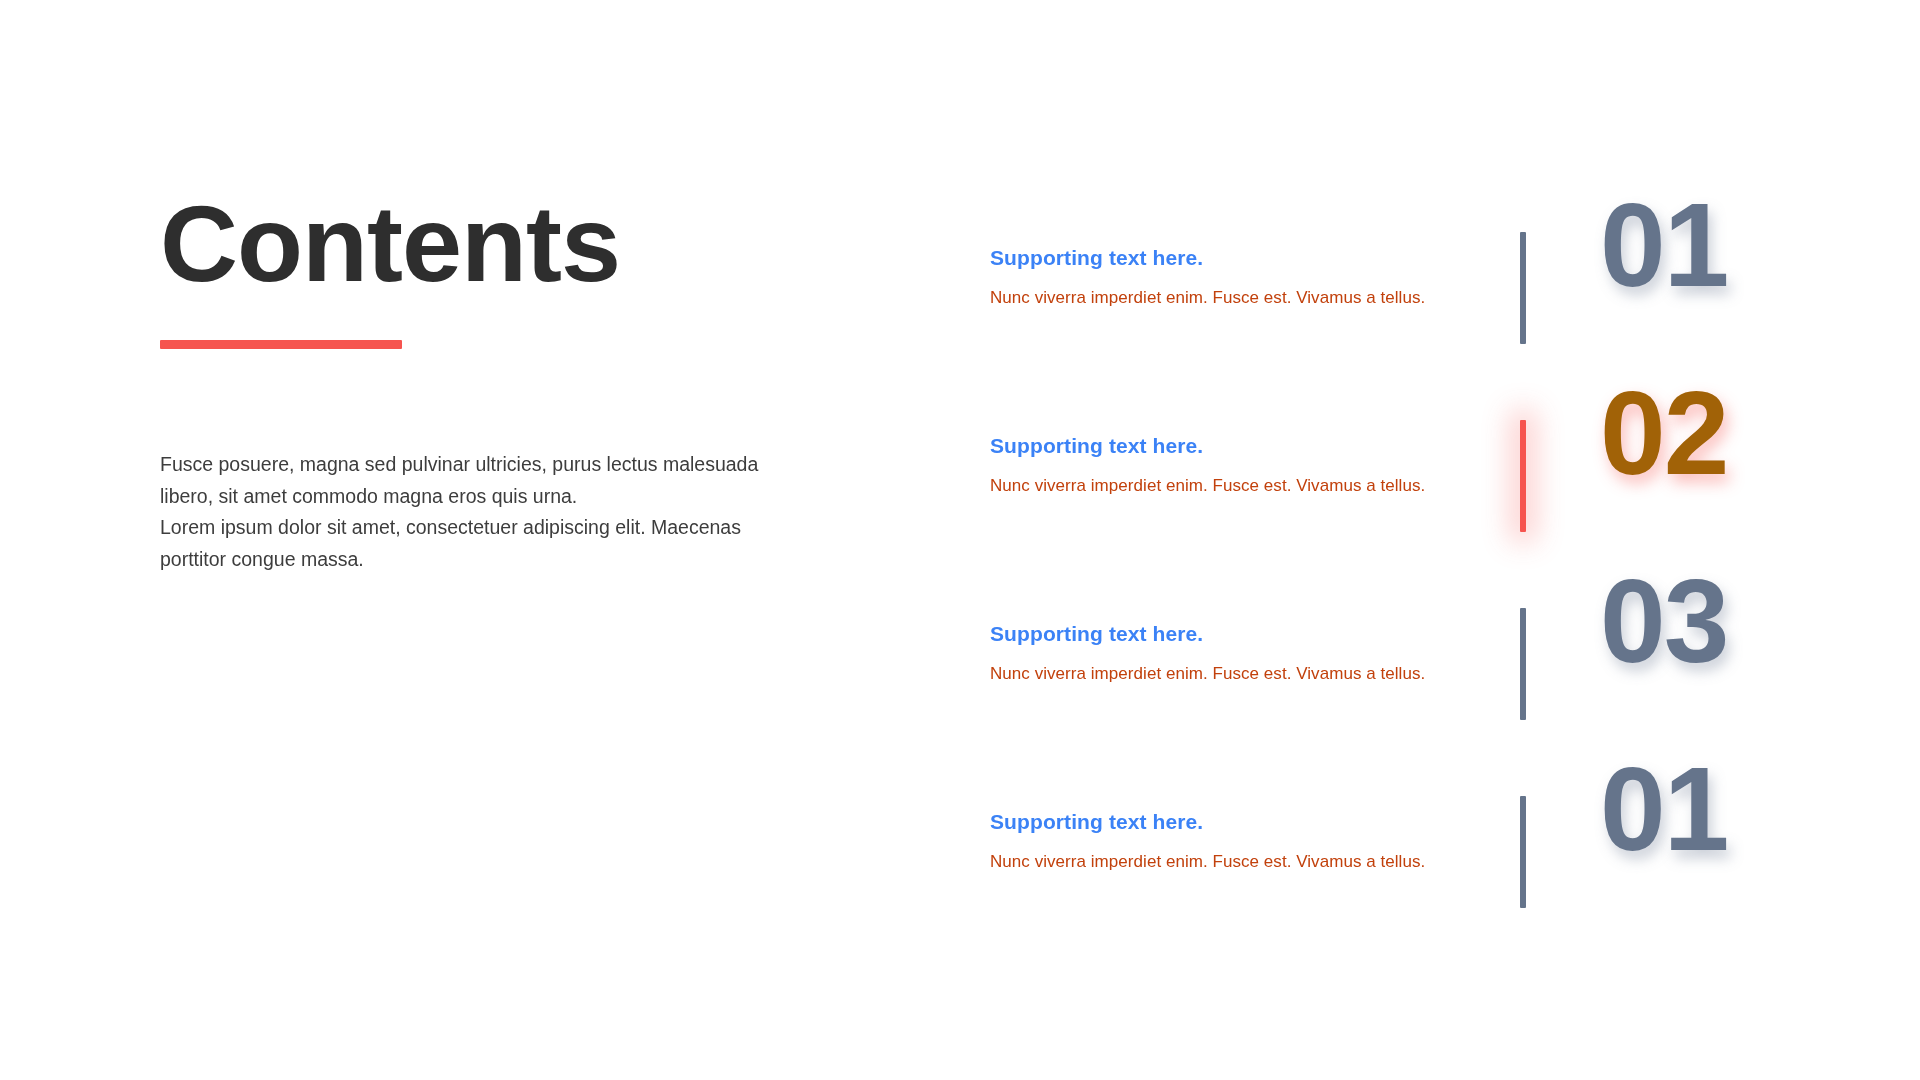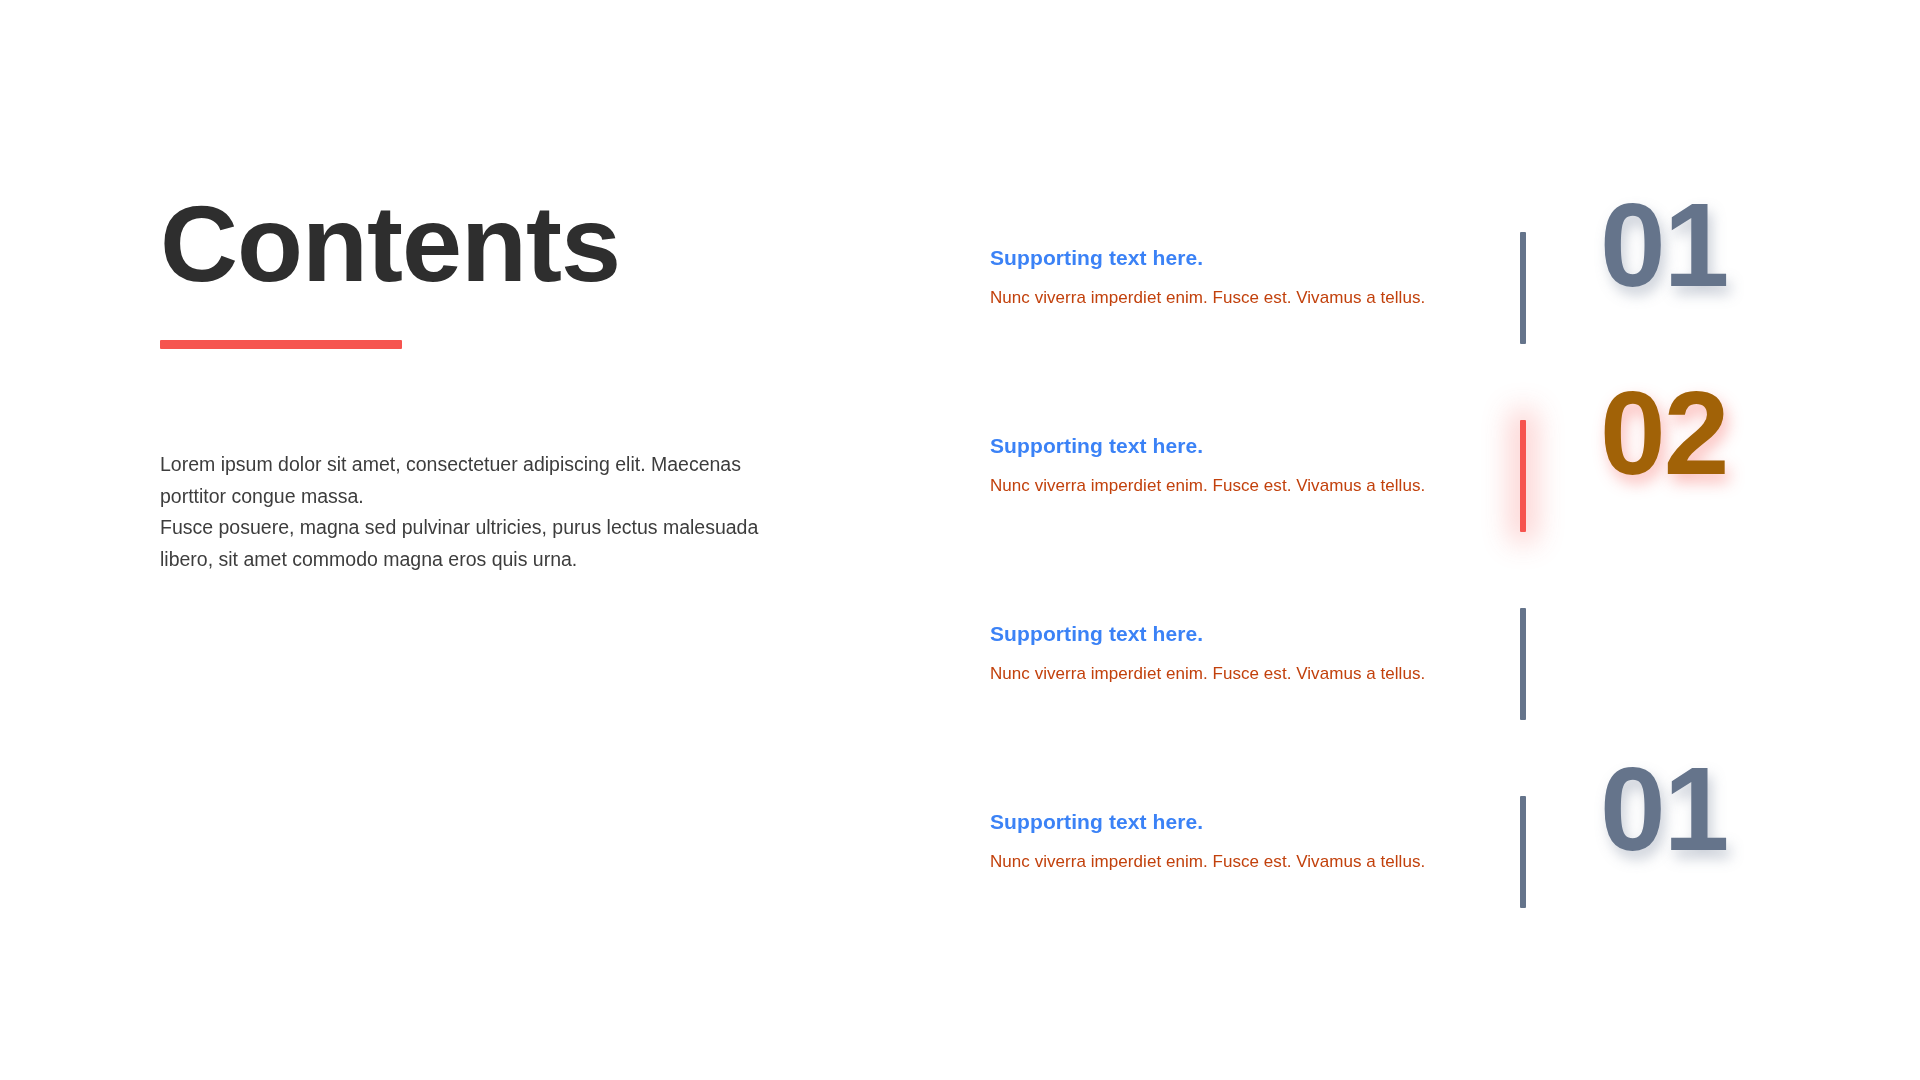--- a/index.html
+++ b/index.html
@@ -126,22 +126,22 @@
 </style>
 </head>
 <body>
 
 <div class="slide">
 
   <div class="left-col">
     <h1 class="title">Contents</h1>
     <div class="title-rule"></div>
     <div class="lead-text">
+      <p>Fusce posuere, magna sed pulvinar ultricies, purus lectus malesuada libero, sit amet commodo magna eros quis urna.</p>
       <p>Lorem ipsum dolor sit amet, consectetuer adipiscing elit. Maecenas porttitor congue massa.</p>
-      <p>Fusce posuere, magna sed pulvinar ultricies, purus lectus malesuada libero, sit amet commodo magna eros quis urna.</p>
     </div>
   </div>
 
   <div class="right-col">
 
     <div class="item">
       <div class="item-text">
         <p class="item-heading">Supporting text here.</p>
         <p class="item-body">Nunc viverra imperdiet enim. Fusce est. Vivamus a tellus.</p>
       </div>
@@ -157,20 +157,21 @@
       <div class="item-bar accent"></div>
       <div class="item-number accent">02</div>
     </div>
 
     <div class="item">
       <div class="item-text">
         <p class="item-heading">Supporting text here.</p>
         <p class="item-body">Nunc viverra imperdiet enim. Fusce est. Vivamus a tellus.</p>
       </div>
       <div class="item-bar"></div>
+      <div class="item-number">03</div>
     </div>
 
     <div class="item">
       <div class="item-text">
         <p class="item-heading">Supporting text here.</p>
         <p class="item-body">Nunc viverra imperdiet enim. Fusce est. Vivamus a tellus.</p>
       </div>
       <div class="item-bar"></div>
       <div class="item-number">01</div>
     </div>

